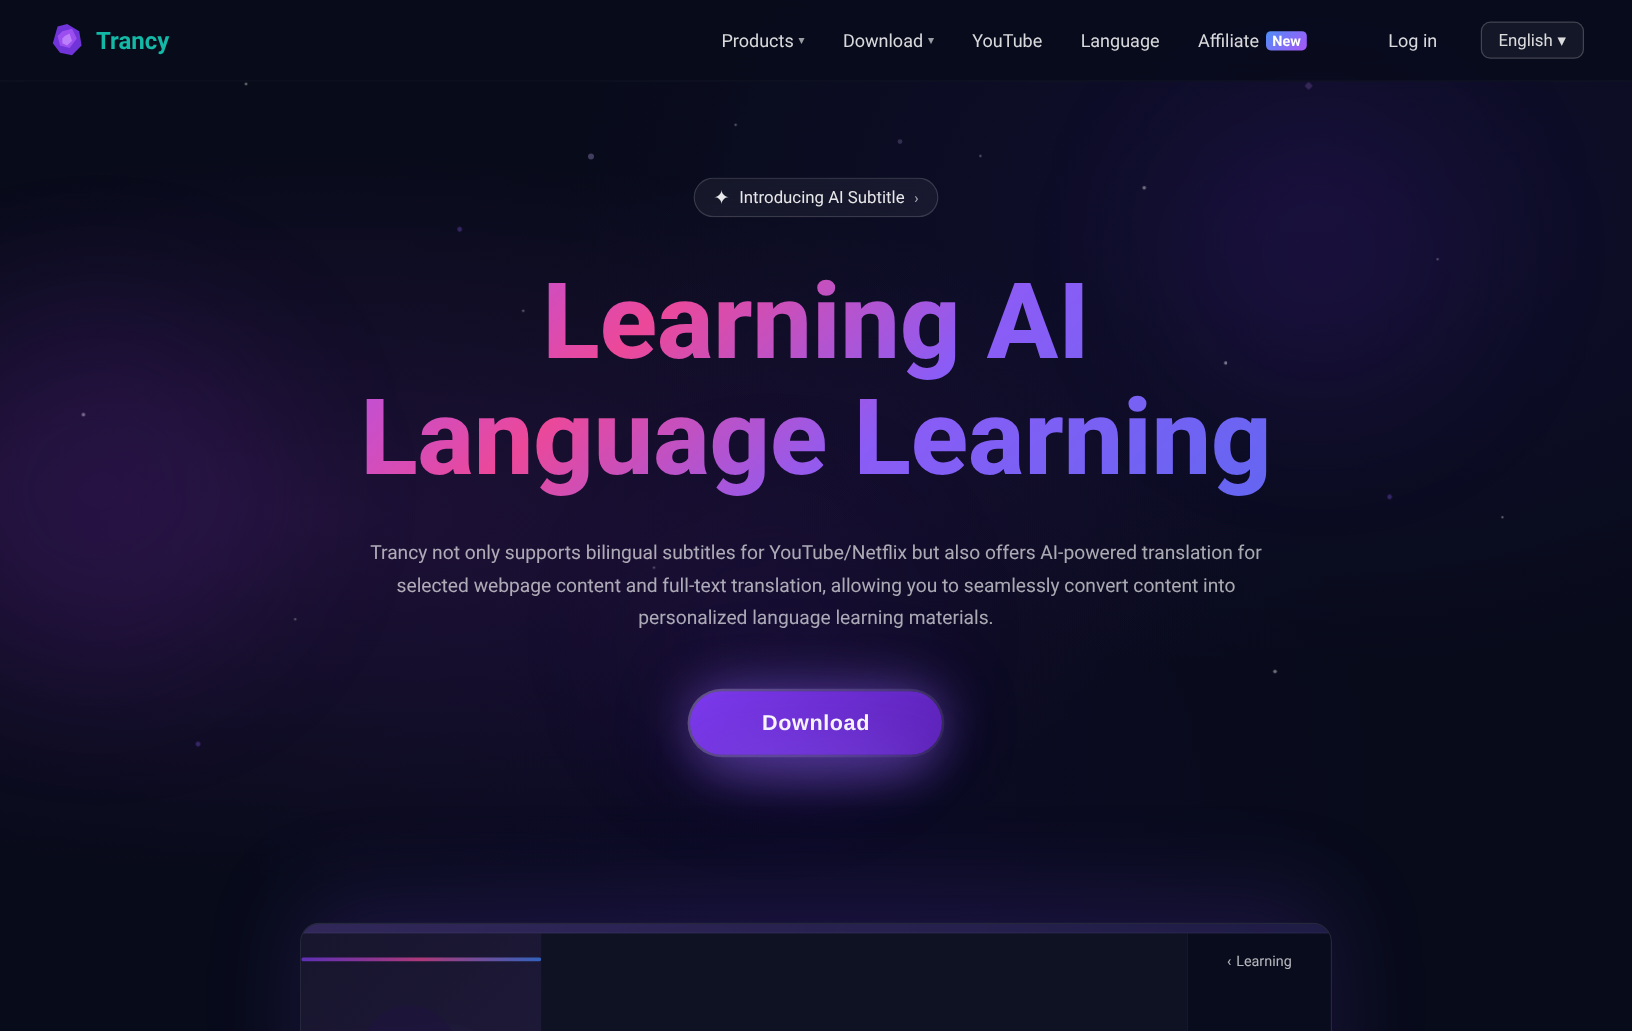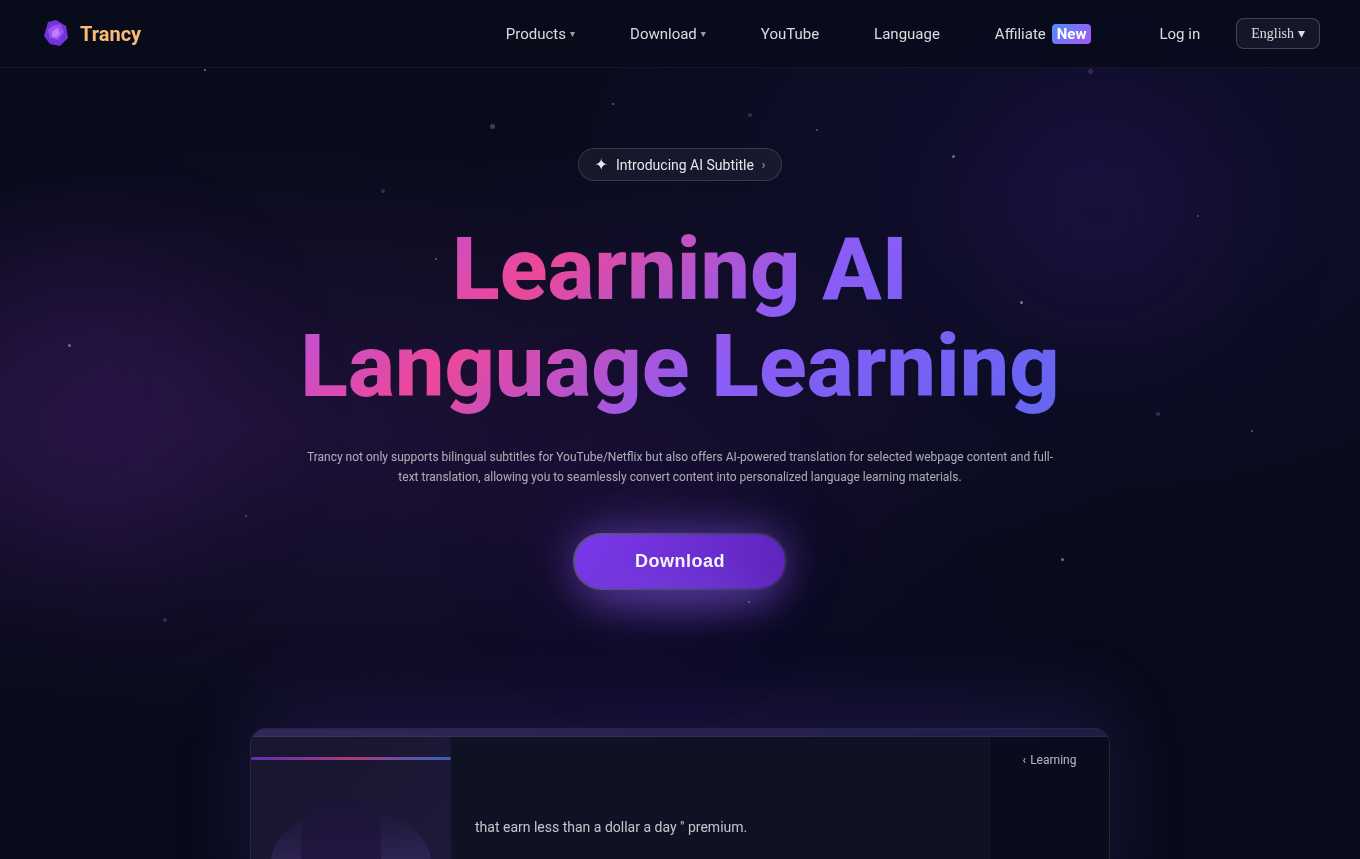--- a/index.html
+++ b/index.html
@@ -45,35 +45,35 @@
       border-bottom: 1px solid rgba(255,255,255,0.05);
       background: rgba(8, 11, 26, 0.8);
       backdrop-filter: blur(10px);
     }
 
     .nav-logo {
       display: flex;
       align-items: center;
       gap: 8px;
       text-decoration: none;
-      color: #fdba74;
+      color: #14b8a6;
       font-weight: 700;
       font-size: 20px;
       margin-right: auto;
     }
 
     .logo-icon {
       width: 32px;
       height: 32px;
     }
 
     .nav-links {
       display: flex;
       align-items: center;
-      gap: 23px;
+      gap: 0;
       margin-right: 32px;
     }
 
     .nav-link {
       display: flex;
       align-items: center;
       gap: 4px;
       padding: 8px 16px;
       color: rgba(255,255,255,0.85);
       text-decoration: none;
@@ -85,21 +85,21 @@
     }
 
     .nav-link .chevron {
       font-size: 10px;
       opacity: 0.7;
     }
 
     .nav-new-badge {
       background: linear-gradient(135deg, #4f8ef7, #a855f7);
       color: white;
-      font-size: 15px;
+      font-size: 12px;
       font-weight: 700;
       padding: 1px 5px;
       border-radius: 4px;
       margin-left: 2px;
     }
 
     .nav-login {
       padding: 8px 20px;
       color: rgba(255,255,255,0.85);
       font-size: 15px;
@@ -111,21 +111,20 @@
       display: flex;
       align-items: center;
       gap: 4px;
       padding: 6px 14px;
       border: 1px solid rgba(255,255,255,0.2);
       border-radius: 8px;
       color: rgba(255,255,255,0.85);
       font-size: 14px;
       cursor: pointer;
       background: rgba(255,255,255,0.05);
-      font-family: Liberation Serif, serif;
     }
 
     
     .hero {
       position: relative;
       z-index: 5;
       display: flex;
       flex-direction: column;
       align-items: center;
       text-align: center;
@@ -173,21 +172,21 @@
       margin-bottom: 32px;
       background: linear-gradient(135deg, #a855f7 0%, #ec4899 30%, #8b5cf6 60%, #6366f1 100%);
       -webkit-background-clip: text;
       -webkit-text-fill-color: transparent;
       background-clip: text;
     }
 
     
     .hero-desc {
       max-width: 760px;
-      font-size: 12px;
+      font-size: 16px;
       line-height: 1.7;
       color: rgba(255,255,255,0.65);
       margin-bottom: 48px;
     }
 
     
     .download-btn {
       position: relative;
       display: inline-block;
       padding: 16px 60px;

